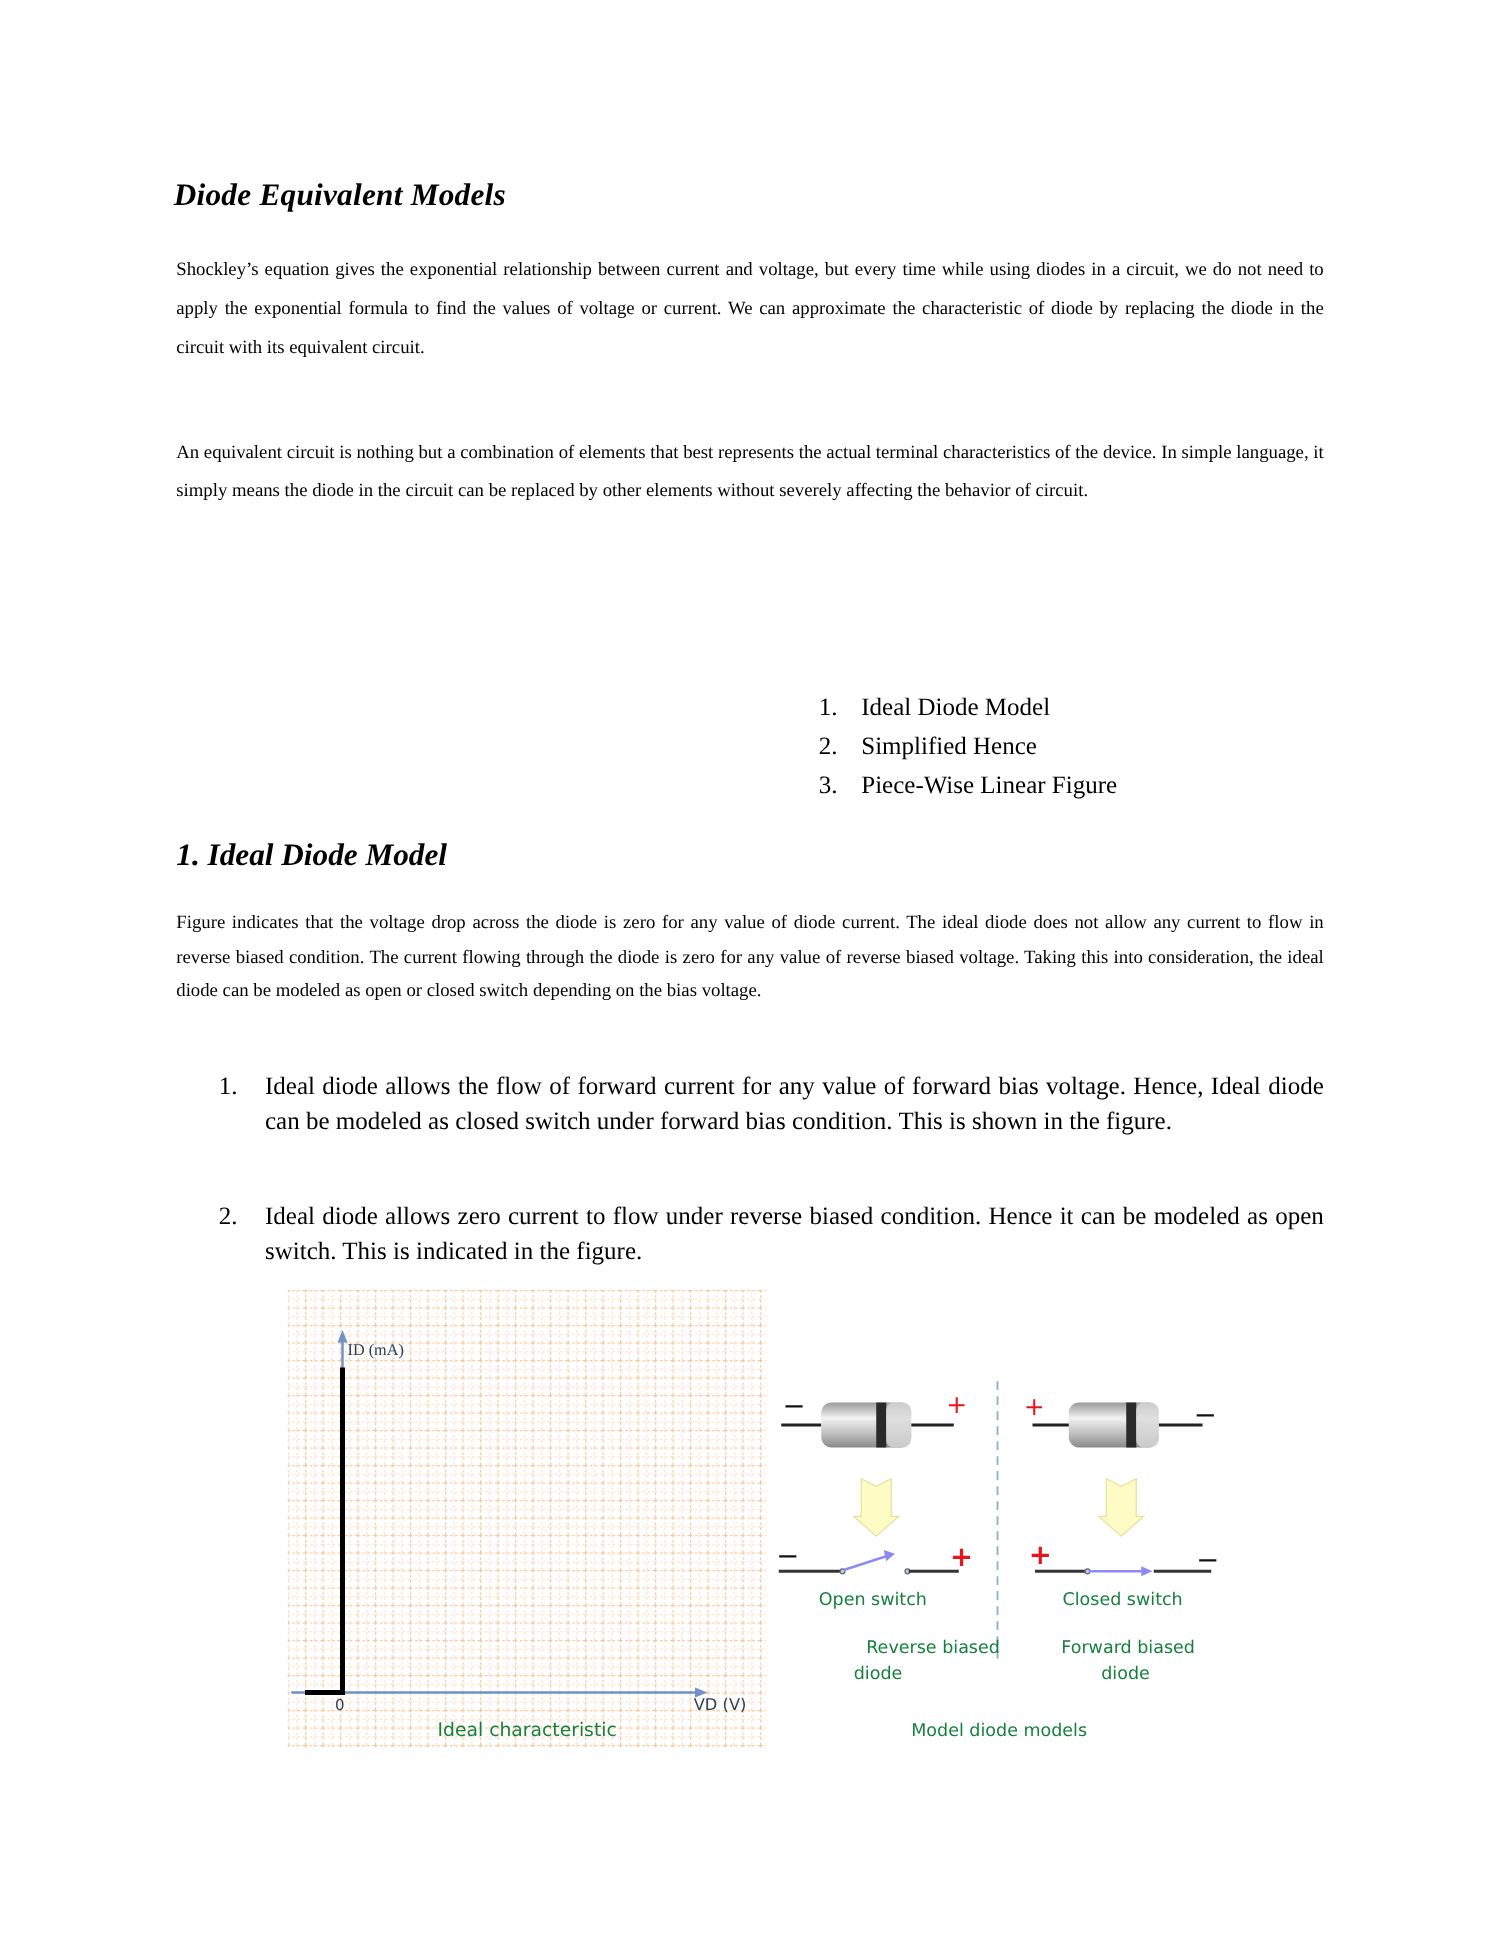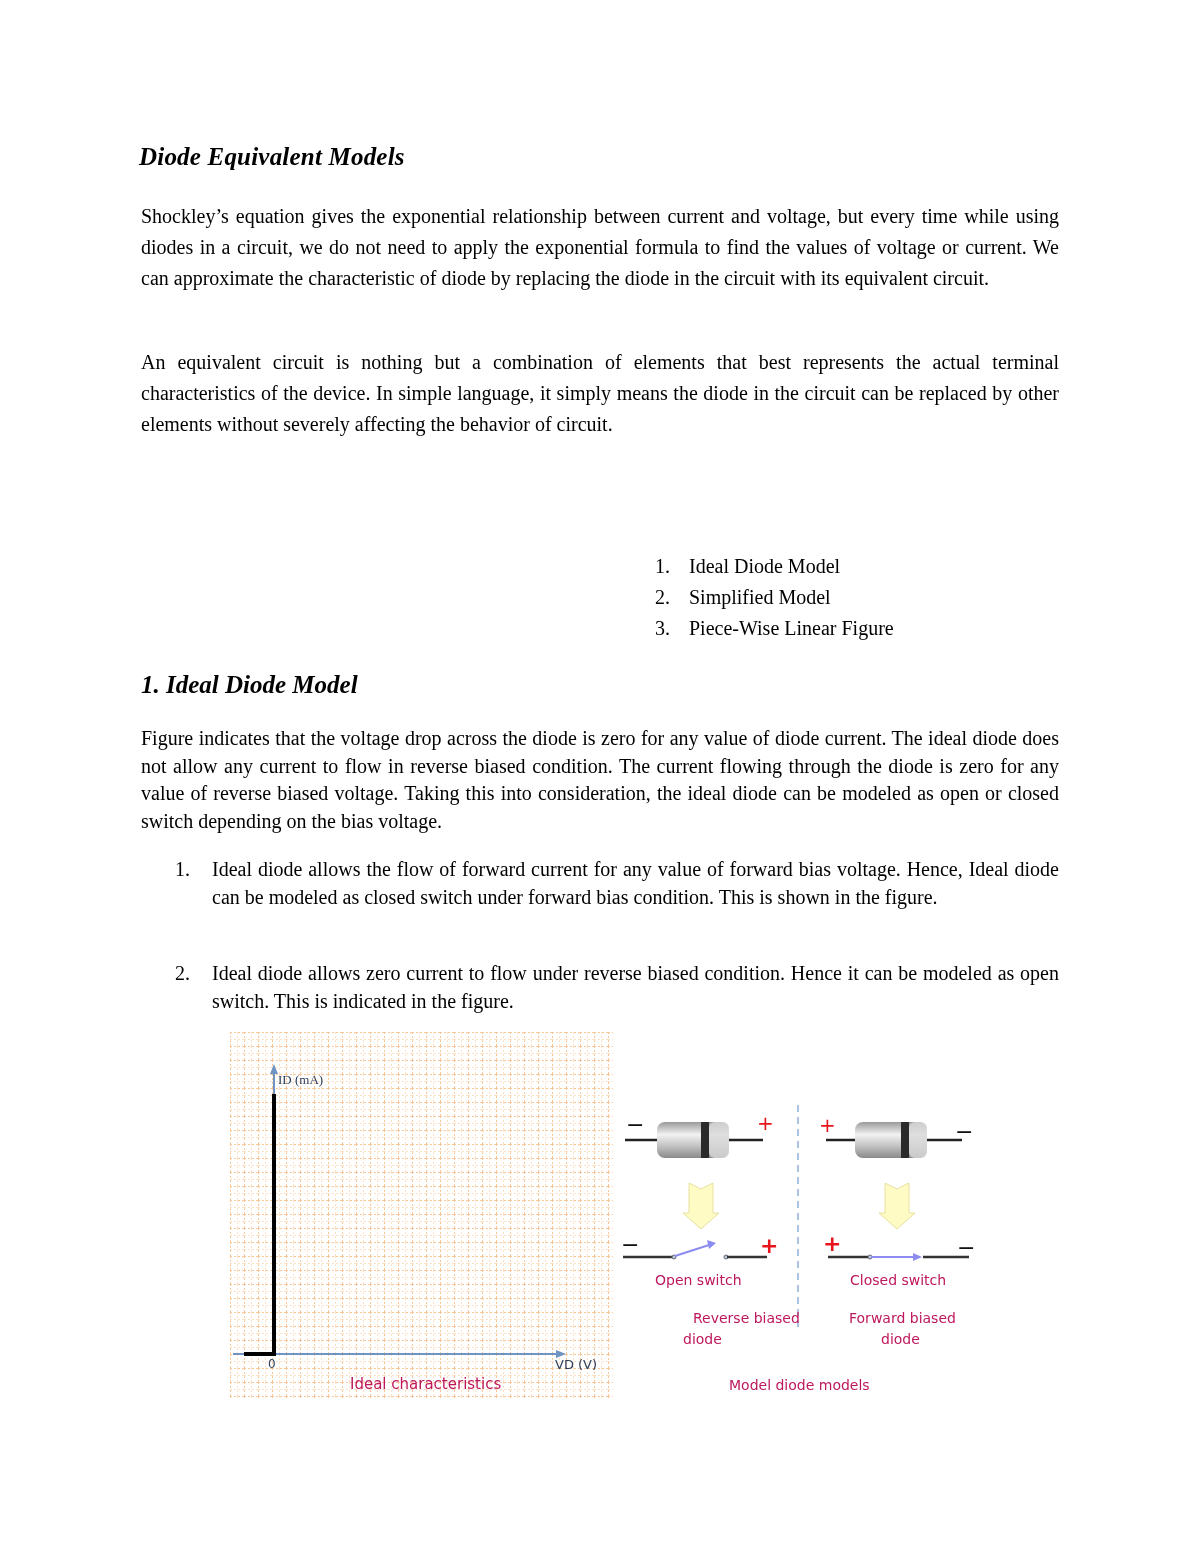--- a/index.html
+++ b/index.html
@@ -16,21 +16,21 @@
     position: absolute; left: 139px; top: 143px;
     font-size: 25px; font-weight: bold; font-style: italic;
     letter-spacing: 0.2px;
   }
   .h2 {
     position: absolute; left: 141px; top: 671px;
     font-size: 25px; font-weight: bold; font-style: italic;
   }
   .para {
     position: absolute; left: 141px; width: 918px;
-    font-size: 20px; line-height: 31px;
+    font-size: 15px; line-height: 31px;
     text-align: justify; text-align-last: left;
   }
   .para.tight { line-height: 27.5px; }
 
   .olist {
     position: absolute; left: 655px; top: 551px;
     font-size: 20px; line-height: 31px;
   }
   .olist .li { display: flex; }
   .olist .num { width: 34px; }
@@ -48,21 +48,21 @@
     position: absolute; left: 230px; top: 1032px;
     width: 383px; height: 368px;
   }
   .fig-models {
     position: absolute; left: 615px; top: 1095px;
     width: 370px; height: 305px;
     font-family: "DejaVu Sans", "Liberation Sans", sans-serif;
   }
   .fig-label {
     position: absolute; font-family: "DejaVu Sans", "Liberation Sans", sans-serif;
-    font-size: 14px; color: #be185d; text-align: center; white-space: nowrap;
+    font-size: 14px; color: #15803d; text-align: center; white-space: nowrap;
   }
   .axis-label {
     position: absolute; font-family: "DejaVu Sans", "Liberation Sans", sans-serif;
     font-size: 13px; color: #2b3f5c; white-space: nowrap;
   }
 </style>
 </head>
 <body>
 
 <div class="page">
@@ -72,21 +72,21 @@
   <p class="para" style="top:201px">Shockley’s equation gives the exponential relationship between current and voltage, but every time while using diodes in a circuit, we do not need to apply the exponential formula to find the values of voltage or current. We can approximate the characteristic of diode by replacing the diode in the circuit with its equivalent circuit.</p>
   <p class="para" style="top:347px">An equivalent circuit is nothing but a combination of elements that best represents the actual terminal characteristics of the device. In simple language, it simply means the diode in the circuit can be replaced by other elements without severely affecting the behavior of circuit.</p>
 
   <div class="olist">
     <div class="li">
       <span class="num">1.</span>
       <span>Ideal Diode Model</span>
     </div>
     <div class="li">
       <span class="num">2.</span>
-      <span>Simplified Model</span>
+      <span>Simplified Hence</span>
     </div>
     <div class="li">
       <span class="num">3.</span>
       <span>Piece-Wise Linear Figure</span>
     </div>
   </div>
 
   <div class="h2">1. Ideal Diode Model</div>
 
   <p class="para tight" style="top:725px">Figure indicates that the voltage drop across the diode is zero for any value of diode current. The ideal diode does not allow any current to flow in reverse biased condition. The current flowing through the diode is zero for any value of reverse biased voltage. Taking this into consideration, the ideal diode can be modeled as open or closed switch depending on the bias voltage.</p>
@@ -118,21 +118,21 @@
       <polygon points="40,42 44,32 48,42" fill="#6f94c4"></polygon>
 
       <line x1="3" y1="322" x2="330" y2="322" stroke="#6f94c4" stroke-width="2"></line>
       <polygon points="326,318 336,322 326,326" fill="#6f94c4"></polygon>
 
       <polyline points="14,322 44,322 44,62" fill="none" stroke="#000" stroke-width="4"></polyline>
     </svg>
     <span class="axis-label" style="left:48px; top:40px;font-family:Liberation Serif, serif;">ID (mA)</span>
     <span class="axis-label" style="left:38px; top:325px; font-size:12px;">0</span>
     <span class="axis-label" style="left:325px; top:325px;">VD (V)</span>
-    <span class="fig-label" style="left:120px; top:343px; font-size:15px;">Ideal characteristics</span>
+    <span class="fig-label" style="left:120px; top:343px; font-size:15px;">Ideal characteristic</span>
   </div>
 
   <div class="fig-models">
     <svg width="370" height="305" viewBox="0 0 370 305">
       <defs>
         <linearGradient id="body" x1="0" y1="0" x2="0" y2="1">
           <stop offset="0" stop-color="#9a9a9a"></stop>
           <stop offset="0.35" stop-color="#f2f2f2"></stop>
           <stop offset="0.7" stop-color="#bdbdbd"></stop>
           <stop offset="1" stop-color="#8a8a8a"></stop>

